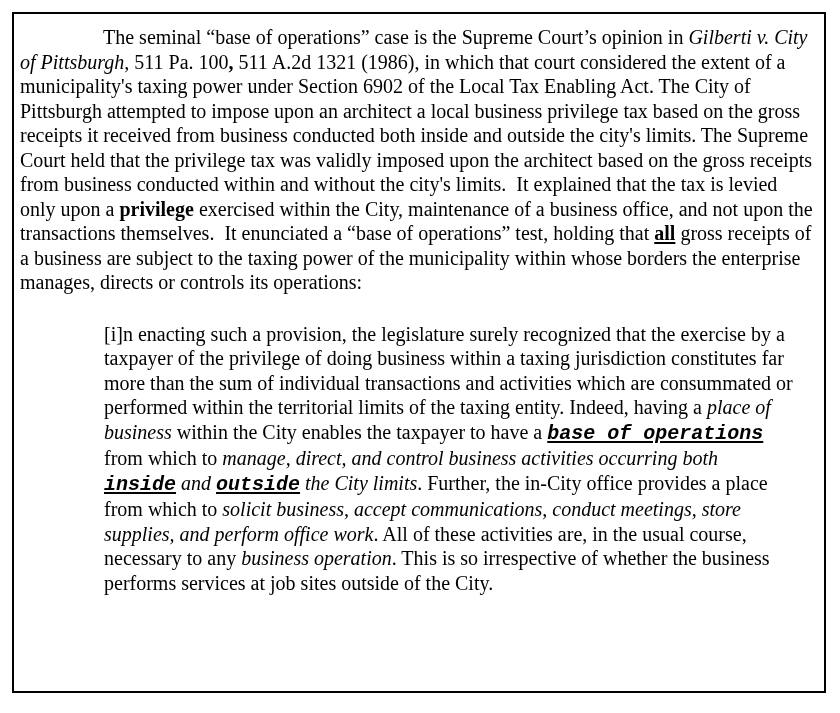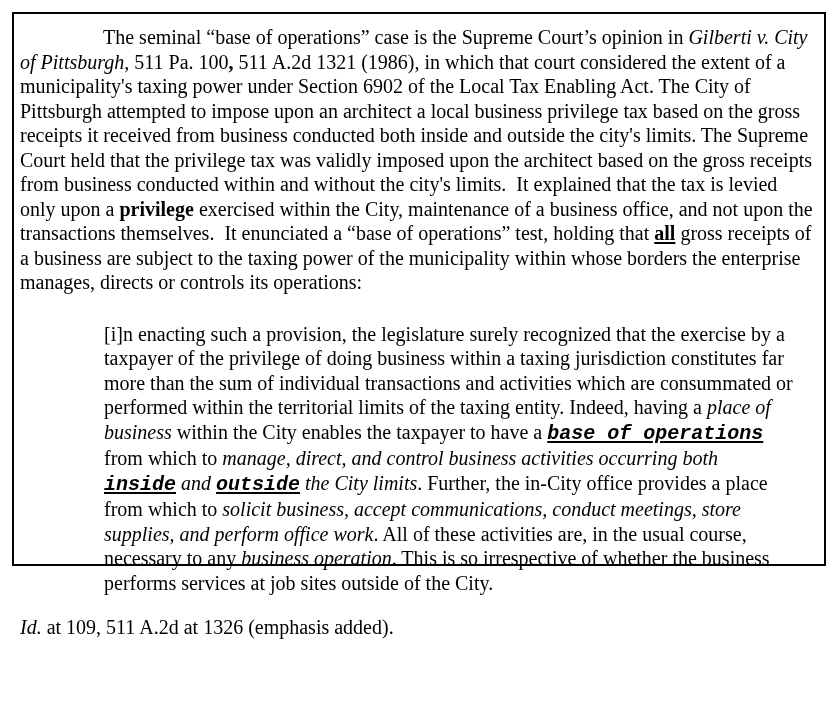--- a/index.html
+++ b/index.html
@@ -13,21 +13,21 @@
     height: 713px;
     position: relative;
     font-family: "Liberation Serif", "DejaVu Serif", serif;
     color: #000000;
   }
   .page {
     position: absolute;
     left: 12px;
     top: 12px;
     width: 814px;
-    height: 554px;
+    height: 681px;
     box-sizing: border-box;
     border: 2px solid #000000;
     padding: 11px 9px 12px 6px;
     background: #ffffff;
   }
   .doc-text {
     font-size: 20px;
     line-height: 24.5px;
     margin: 0;
     text-align: left;
@@ -64,14 +64,13 @@
   }
 </style>
 </head>
 <body>
 
 <div class="page">
   <p class="doc-text opening-para"><span class="s-n">The seminal “base of operations” case is the Supreme Court’s opinion in </span><span class="s-i">Gilberti v. City of Pittsburgh,</span><span class="s-n"> 511 Pa. 100</span><span class="s-b">,</span><span class="s-n"> 511 A.2d 1321 (1986), in which that court considered the extent of a municipality's taxing power under Section 6902 of the Local Tax Enabling Act. The City of Pittsburgh attempted to impose upon an architect a local business privilege tax based on the gross receipts it received from business conducted both inside and outside the city's limits. The Supreme Court held that the privilege tax was validly imposed upon the architect based on the gross receipts from business conducted within and without the city's limits.&nbsp; It explained that the tax is levied only upon a </span><span class="s-b">privilege</span><span class="s-n"> exercised within the City, maintenance of a business office, and not upon the transactions themselves.&nbsp; It enunciated a “base of operations” test, holding that </span><span class="s-bu">all</span><span class="s-n"> gross receipts of a business are subject to the taxing power of the municipality within whose borders the enterprise manages, directs or controls its operations:</span></p>
 
   <p class="doc-text block-quote"><span class="s-n">[i]n enacting such a provision, the legislature surely recognized that the exercise by a taxpayer of the privilege of doing business within a taxing jurisdiction constitutes far more than the sum of individual transactions and activities which are consummated or performed within the territorial limits of the taxing entity. Indeed, having a </span><span class="s-i">place of business</span><span class="s-n"> within the City enables the taxpayer to have a </span><span class="s-biu">base of operations</span><span class="s-n"> from which to </span><span class="s-i">manage, direct, and control business activities occurring both </span><span class="s-biu">inside</span><span class="s-i"> and </span><span class="s-biu">outside</span><span class="s-i"> the City limits</span><span class="s-n">. Further, the in-City office provides a place from which to </span><span class="s-i">solicit business, accept communications, conduct meetings, store supplies, and perform office work</span><span class="s-n">. All of these activities are, in the usual course, necessary to any </span><span class="s-i">business operation</span><span class="s-n">. This is so irrespective of whether the business performs services at job sites outside of the City.</span></p>
 
-  <p class="doc-text citation-line"><span class="s-i">Id.</span><span class="s-n"> at 109, 511 A.2d at 1326 (emphasis added).</span></p>
 </div>
 
 </body></html>

